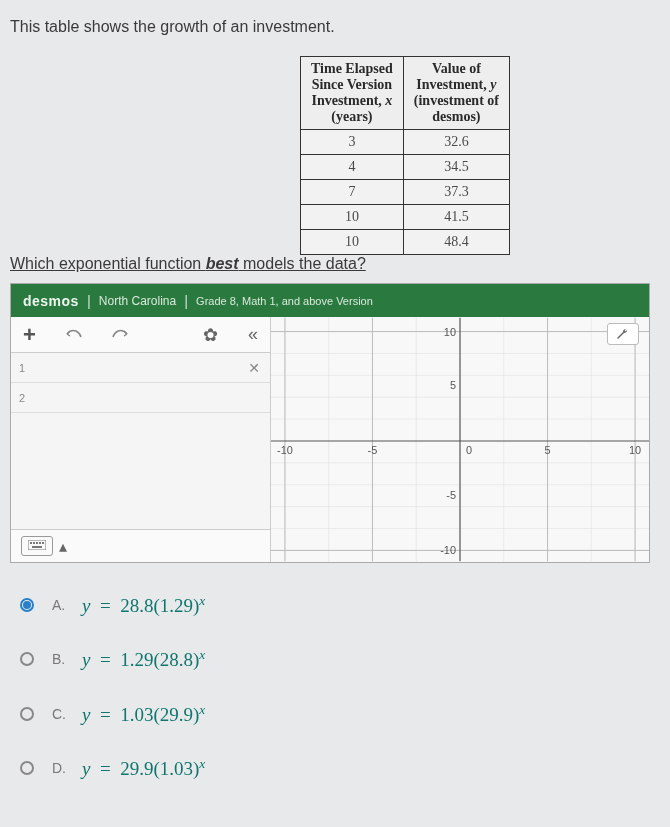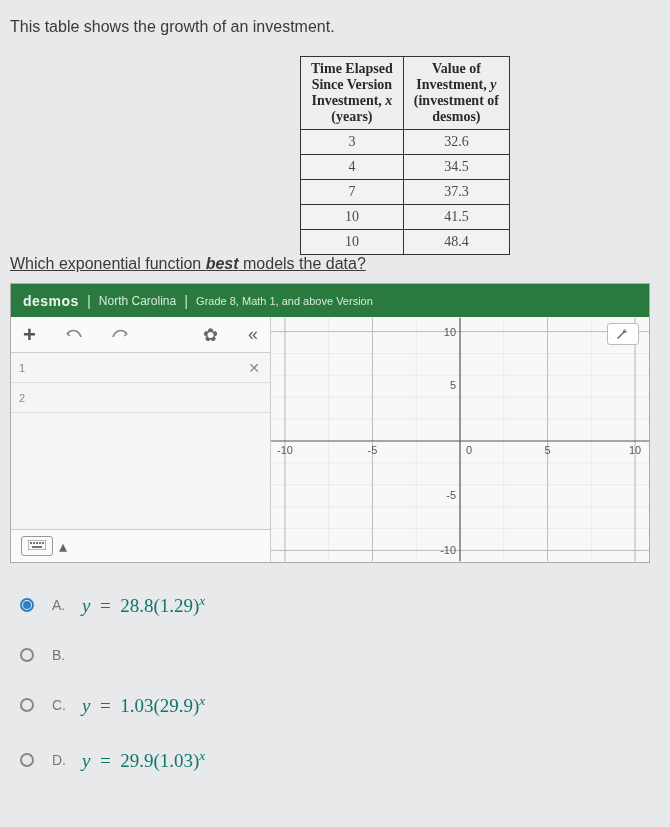--- a/index.html
+++ b/index.html
@@ -338,20 +338,21 @@
 
 <div class="choices">
   <div class="choice">
     <span class="radio selected"></span>
     <span class="label">A.</span>
     <span class="eq"><span class="ital">y</span> &nbsp;=&nbsp; <span>28.8</span>(<span>1.29</span>)<sup>x</sup></span>
   </div>
   <div class="choice">
     <span class="radio"></span>
     <span class="label">B.</span>
+    <span class="eq"><span class="ital">y</span> &nbsp;=&nbsp; <span>1.29</span>(<span>28.8</span>)<sup>x</sup></span>
   </div>
   <div class="choice">
     <span class="radio"></span>
     <span class="label">C.</span>
     <span class="eq"><span class="ital">y</span> &nbsp;=&nbsp; <span>1.03</span>(<span>29.9</span>)<sup>x</sup></span>
   </div>
   <div class="choice">
     <span class="radio"></span>
     <span class="label">D.</span>
     <span class="eq"><span class="ital">y</span> &nbsp;=&nbsp; <span>29.9</span>(<span>1.03</span>)<sup>x</sup></span>

